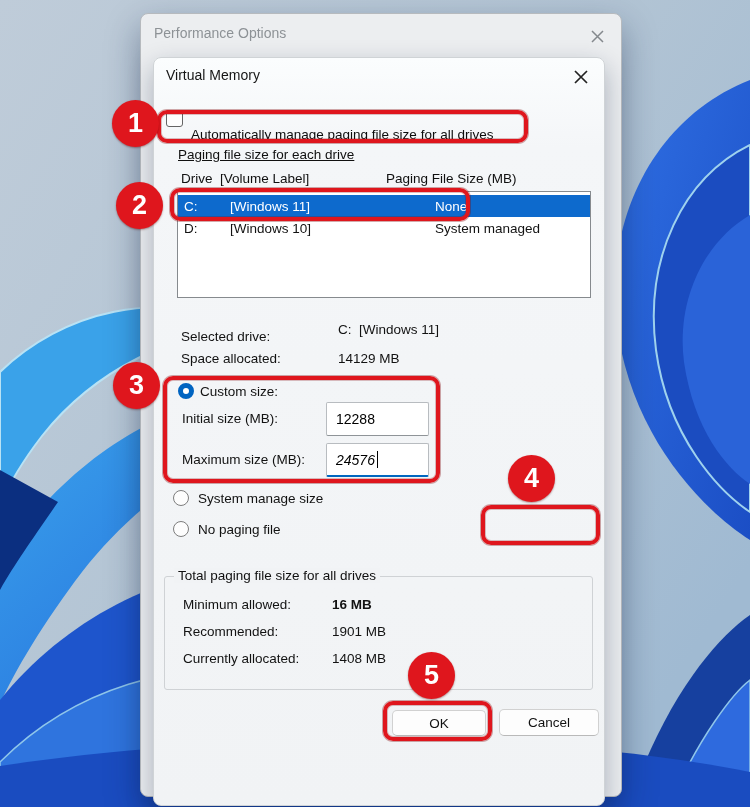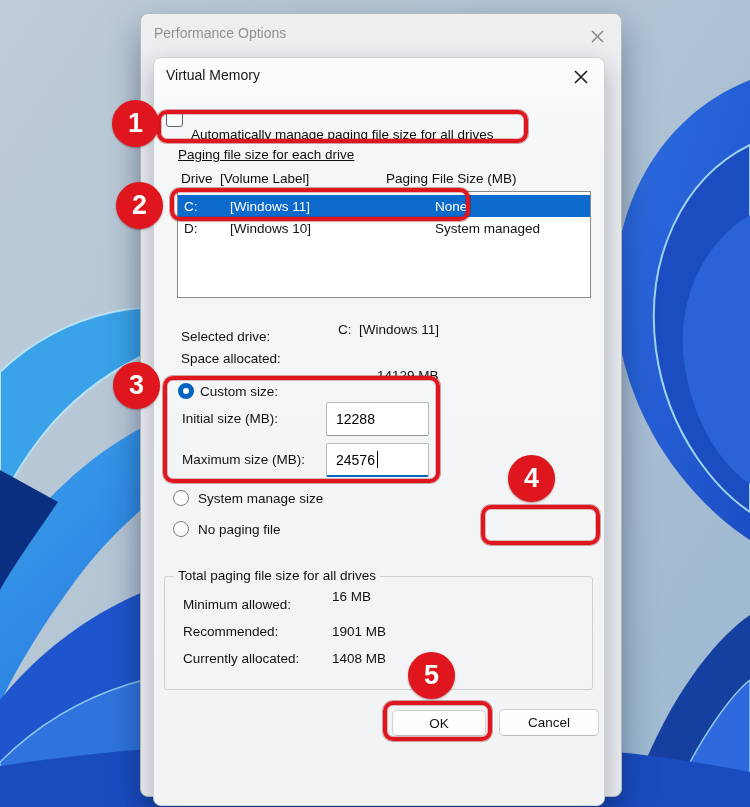--- a/index.html
+++ b/index.html
@@ -162,47 +162,47 @@
           <span class="cell drive">D:</span>
           <span class="cell volume">[Windows 10]</span>
           <span class="cell paging">System managed</span>
         </div>
       </div>
     </div>
 
     <div class="info-label" style="top:271px;">Selected drive:</div>
     <div class="info-value" style="top:264px;">C:  [Windows 11]</div>
     <div class="info-label" style="top:293px;">Space allocated:</div>
-    <div class="info-value" style="top:310px;margin-left:39px;">14129 MB</div>
+    <div class="info-value" style="top:293px;">14129 MB</div>
 
     <span class="radio selected" style="left:24px; top:325px;"></span>
     <span class="radio-label" style="left:46px; top:326px;">Custom size:</span>
 
     <div class="radio-label" style="left:28px; top:353px;">Initial size (MB):</div>
     <div class="field" style="top:344px;" role="textbox">
       <span>12288</span>
     </div>
 
     <div class="radio-label" style="left:28px; top:394px;">Maximum size (MB):</div>
-    <div class="field focused" style="top:385px;" role="textbox">
+    <div class="field focused" style="top:385px;font-style:italic;" role="textbox">
       <span>24576</span>
       <span class="caret"></span>
     </div>
 
     <span class="radio" style="left:19px; top:432px;"></span>
     <span class="radio-label" style="left:44px; top:433px;">System manage size</span>
 
     <span class="radio" style="left:19px; top:463px;"></span>
     <span class="radio-label" style="left:44px; top:464px;">No paging file</span>
 
 
     <div class="groupbox">
       <div class="groupbox-label">Total paging file size for all drives</div>
       <div class="tot-label" style="top:20px;">Minimum allowed:</div>
-      <div class="tot-value" style="top:12px;">16 MB</div>
+      <div class="tot-value" style="top:20px;font-weight:bold;">16 MB</div>
       <div class="tot-label" style="top:47px;">Recommended:</div>
       <div class="tot-value" style="top:47px;">1901 MB</div>
       <div class="tot-label" style="top:74px;">Currently allocated:</div>
       <div class="tot-value" style="top:74px;">1408 MB</div>
     </div>
 
     <button class="vm-btn" style="left:238px; top:652px; width:94px; height:26px;">OK</button>
     <button class="vm-btn" style="left:345px; top:651px; width:100px; height:27px;">Cancel</button>
   </div>
 

